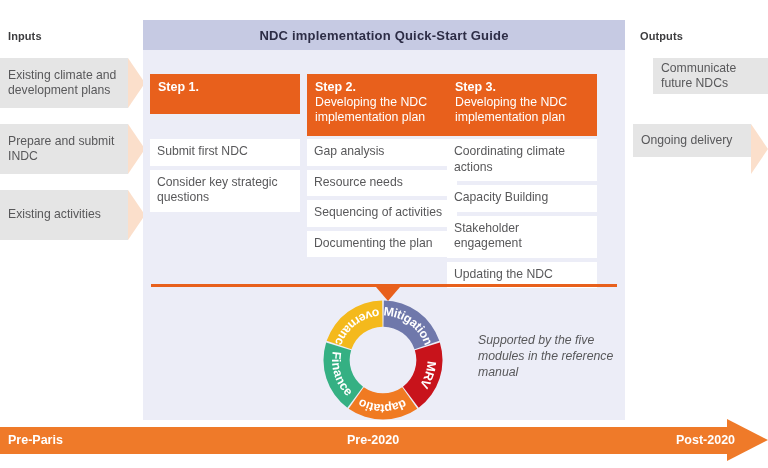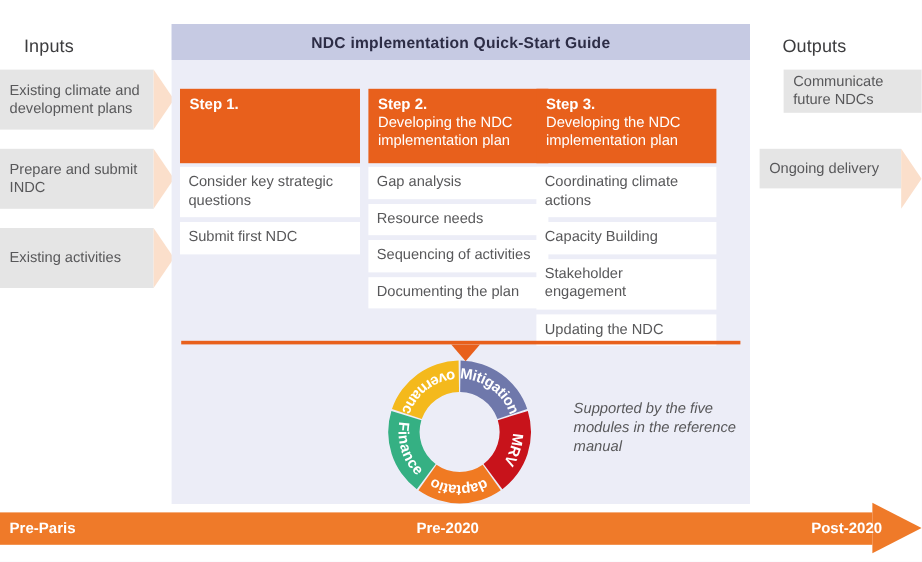--- a/index.html
+++ b/index.html
@@ -13,25 +13,24 @@
     position: relative;
     overflow: hidden;
     font-family: "Liberation Sans", sans-serif;
     color: #58585a;
     -webkit-font-smoothing: antialiased;
   }
 
   
   .col-head {
     position: absolute;
-    font-weight: normal;
-    font-size: 15px;
+    font-weight: bold;
+    font-size: 11px;
     color: #3c3c3e;
     letter-spacing: .1px;
-    margin-left: 12px;
   }
   #inputs-head { left: 8px;  top: 30px; }
   #outputs-head{ left: 640px; top: 30px; }
 
   
   .chev {
     position: absolute;
     background: #e5e5e5;
     display: flex;
     align-items: center;
@@ -115,21 +114,21 @@
   .step-head .num {
     font-weight: bold;
     font-size: 12.5px;
     display: block;
   }
   .step-head .ttl {
     font-size: 12.3px;
     display: block;
   }
   
-  #step-head-0 { height: 62px; }
+  #step-head-0 { height: 40px; }
   #step-head-1 { height: 62px; }
   #step-head-2 { height: 62px; }
 
   .step-items {
     position: absolute;
     left: 0;
     top: 65px;
     width: 150px;
   }
   .step-item {
@@ -242,22 +241,22 @@
 
 <div id="panel">
 
   <div id="panel-header">NDC implementation Quick-Start Guide</div>
 
   <div class="step-col" id="step-col-0">
     <div class="step-head" id="step-head-0">
       <span class="num">Step 1.</span>
     </div>
     <div class="step-items">
+      <div class="step-item">Submit first NDC</div>
       <div class="step-item">Consider key strategic questions</div>
-      <div class="step-item">Submit first NDC</div>
     </div>
   </div>
 
   <div class="step-col" id="step-col-1">
     <div class="step-head" id="step-head-1">
       <span class="num">Step 2.</span>
       <span class="ttl">Developing the NDC implementation plan</span>
     </div>
     <div class="step-items">
       <div class="step-item">Gap analysis</div>

